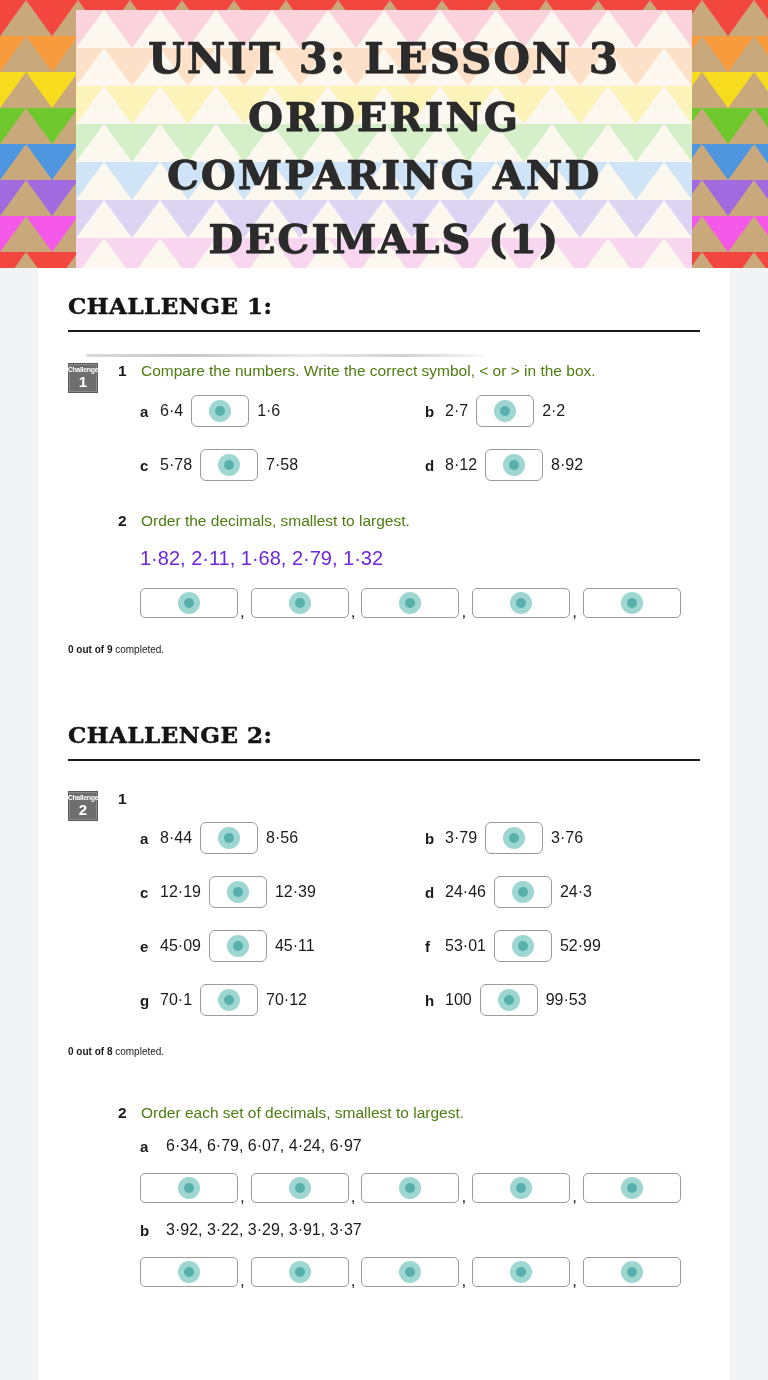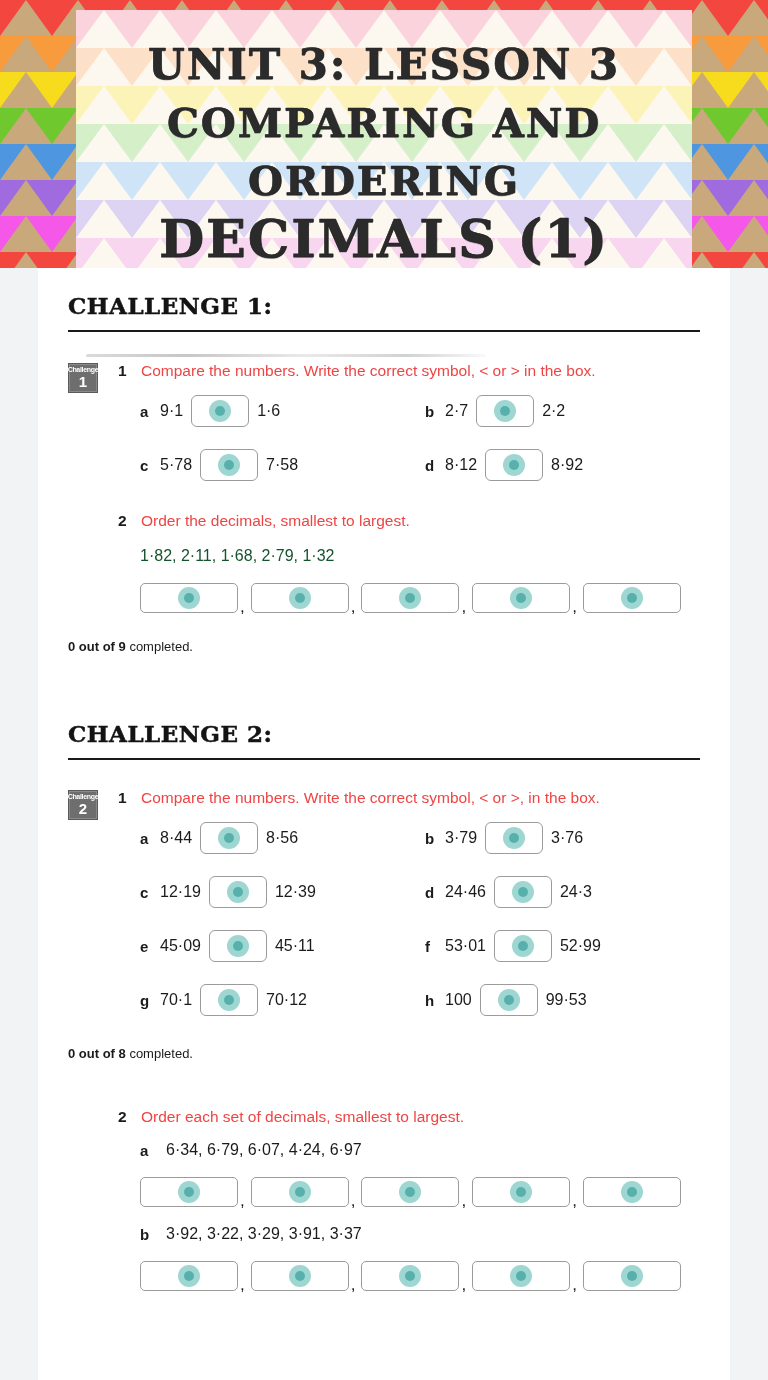--- a/index.html
+++ b/index.html
@@ -68,21 +68,21 @@
     text-transform: uppercase;
     white-space: nowrap;
     text-shadow:
        0.8px 0 0 rgba(40,40,40,.55),
       -0.8px 0 0 rgba(255,255,255,.35),
        0 1px 0 rgba(20,20,20,.35);
     -webkit-text-stroke: 0.6px #1f1f1f;
   }
   .title-line.l2 { font-size: 40px; }
   .title-line.l3 { font-size: 40px; }
-  .title-line.l4 { font-size: 52px; }
+  .title-line.l4 { font-size: 40px; margin-top: 6px; }
 
   
   #card {
     position: absolute;
     left: 38px; top: 268px;
     width: 692px;
     min-height: 1112px;
     background: #ffffff;
     padding: 22px 30px 10px 30px;
   }
@@ -153,21 +153,21 @@
   }
   .q-num {
     font-weight: 700;
     font-size: 15.5px;
     color: #1b1b1b;
     min-width: 11px;
     padding-top: 1px;
   }
   .q-text {
     font-size: 15.5px;
-    color: #ef4444;
+    color: #4d7c0f;
     line-height: 20px;
   }
 
   
   .compare-grid {
     margin: 14px 0 0 62px;
     display: grid;
     grid-template-columns: 1fr 1fr;
     row-gap: 22px;
     column-gap: 10px;
@@ -216,41 +216,41 @@
     justify-content: center;
   }
   .dot-inner {
     width: 10px; height: 10px;
     border-radius: 50%;
     background: #58b0ac;
   }
 
   .order-list {
     margin: 16px 0 0 62px;
-    font-size: 16px;
-    color: #14532d;
+    font-size: 20px;
+    color: #6d28d9;
   }
   .order-boxes {
     margin: 14px 0 0 62px;
     display: flex;
     align-items: center;
     gap: 0px;
   }
   .order-boxes .ansbox.wide { margin-right: 2px; }
   .comma {
     font-size: 17px;
     color: #1b1b1b;
     margin: 10px 6px 0 0;
     align-self: center;
     padding-top: 8px;
   }
 
   .completed {
     margin: 22px 0 0 0;
-    font-size: 13px;
+    font-size: 10px;
     color: #1b1b1b;
   }
   .completed b { font-weight: 700; }
 
   .spacer-lg { height: 64px; }
   .spacer-md { height: 46px; }
 
   .sub-letter-row {
     margin: 14px 0 0 62px;
     display: flex;
@@ -360,22 +360,22 @@
         </div>
         <div style="position: absolute; left: 0px; top: 228px; width: 616px; height: 38px; background: rgb(248, 214, 239);">
           <div style="position: absolute; inset: 0px;"><svg xmlns="http://www.w3.org/2000/svg" width="616" height="38" viewBox="0 0 616 38" preserveAspectRatio="none">
     <rect width="616" height="38" fill="#f8d6ef"></rect>
     <polygon points="-56,38 -28,0 0,38 28,0 56,38 84,0 112,38 140,0 168,38 196,0 224,38 252,0 280,38 308,0 336,38 364,0 392,38 420,0 448,38 476,0 504,38 532,0 560,38 588,0 616,38 644,0 672,38 672,78 -56,78" fill="#fdf8ef"></polygon>
   </svg></div>
         </div>
       </div>
     <div id="banner-title">
       <div class="title-line l1">Unit 3: Lesson 3</div>
+      <div class="title-line l3">Ordering</div>
       <div class="title-line l2">Comparing and</div>
-      <div class="title-line l3">Ordering</div>
       <div class="title-line l4">Decimals (1)</div>
     </div>
   </div>
 
   <div id="card">
 
     <div class="challenge-heading">Challenge 1:</div>
     <div class="rule"></div>
     <div class="scan-artifact"></div>
 
@@ -384,21 +384,21 @@
         <div class="badge-word">Challenge</div>
         <div class="badge-num">1</div>
       </div>
       <div class="q-row">
         <div class="q-num">1</div>
         <div class="q-text">Compare the numbers. Write the correct symbol, &lt; or &gt; in the box.</div>
       </div>
       <div class="compare-grid" id="c1-grid">
           <div class="compare-item">
             <div class="item-letter">a</div>
-            <div class="operand">9·1</div>
+            <div class="operand">6·4</div>
             <div class="ansbox">
               <div class="dot-outer">
                 <div class="dot-inner"></div>
               </div>
             </div>
             <div class="operand">1·6</div>
           </div>
           <div class="compare-item">
             <div class="item-letter">b</div>
             <div class="operand">2·7</div>
@@ -480,21 +480,20 @@
     <div class="challenge-heading">Challenge 2:</div>
     <div class="rule"></div>
 
     <div class="q-block" style="margin-top:28px;">
       <div class="badge">
         <div class="badge-word">Challenge</div>
         <div class="badge-num">2</div>
       </div>
       <div class="q-row">
         <div class="q-num">1</div>
-        <div class="q-text">Compare the numbers. Write the correct symbol, &lt; or &gt;, in the box.</div>
       </div>
       <div class="compare-grid" id="c2-grid">
           <div class="compare-item">
             <div class="item-letter">a</div>
             <div class="operand">8·44</div>
             <div class="ansbox">
               <div class="dot-outer">
                 <div class="dot-inner"></div>
               </div>
             </div>

